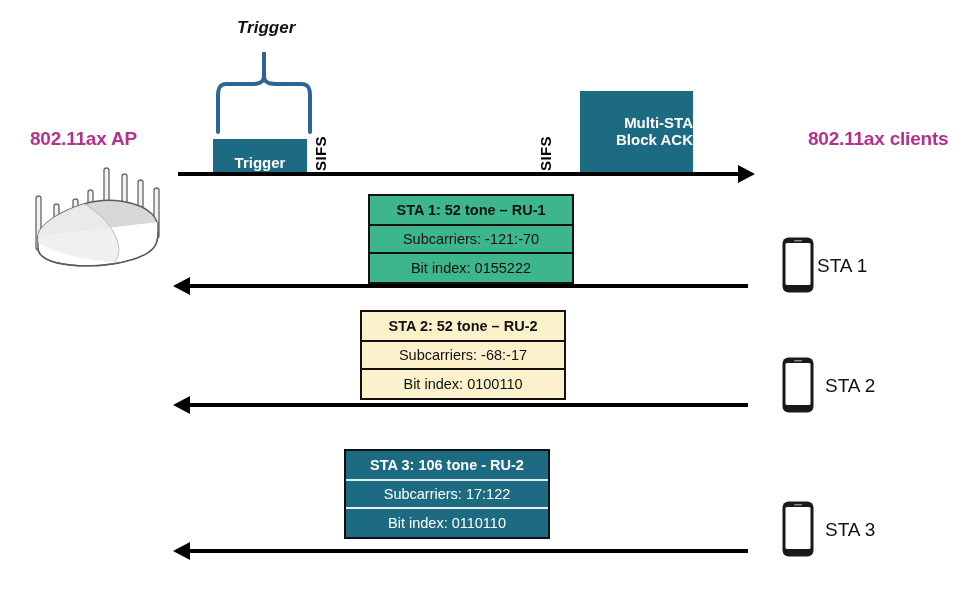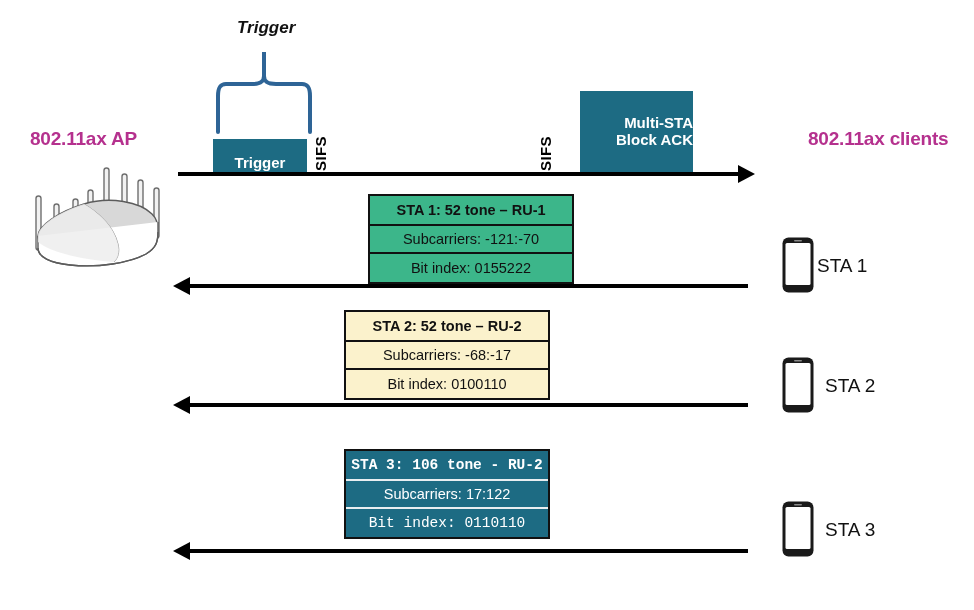--- a/index.html
+++ b/index.html
@@ -61,21 +61,21 @@
     font-size:14.5px;text-align:center;white-space:nowrap;
   }
   .rurow.head{font-weight:700;}
 
   .green .rurow{background:#3cb68a;color:#111;border-bottom:2px solid #111;}
   .green .rurow:last-child{border-bottom:none;}
   .cream .rurow{background:#fbf2cc;color:#111;border-bottom:2px solid #111;}
   .cream .rurow:last-child{border-bottom:none;}
   .teal{border-color:#111;}
   .teal .rurow{background:#1d6b83;color:#fff;border-bottom:2px solid #e8eef1;}
-  .teal .rurow:last-child{border-bottom:none;font-family:Liberation Mono, monospace;}
+  .teal .rurow:last-child{border-bottom:none;}
 
   
   .sta-label{
     position:absolute;font-size:19px;font-weight:400;color:#111;white-space:nowrap;
   }
 </style>
 </head>
 <body>
 
 <div id="stage">
@@ -147,40 +147,40 @@
   <div class="abs" style="left:781px;top:236px;width:34px;height:58px;">
     <svg width="34" height="58" viewBox="0 0 34 58">
       <rect x="1.5" y="1.5" width="31" height="55" rx="6" ry="6" fill="#1a1a1a"></rect>
       <rect x="4.5" y="7" width="25" height="42" rx="1.5" ry="1.5" fill="#ffffff"></rect>
       <rect x="13" y="4" width="8" height="1.6" rx="0.8" fill="#8a8a8a"></rect>
       <path d="M13 49 a4 4 0 0 1 8 0 z" fill="#ffffff"></path>
     </svg>
   </div>
   <div class="sta-label" style="left:817px;top:255px;">STA 1</div>
 
-  <div class="rubox cream" style="left:344px;top:310px;width:206px;height:90px;">
+  <div class="rubox cream" style="left:360px;top:310px;width:206px;height:90px;">
     <div class="rurow head" style="height:30px;">STA 2: 52 tone – RU-2</div>
     <div class="rurow" style="height:28px;">Subcarriers: -68:-17</div>
     <div class="rurow" style="height:28px;">Bit index: 0100110</div>
   </div>
   <div class="axis" style="left:190px;top:403px;width:558px;"></div>
   <div class="arrow-l" style="left:173px;top:396px;"></div>
 
   <div class="abs" style="left:781px;top:356px;width:34px;height:58px;">
     <svg width="34" height="58" viewBox="0 0 34 58">
       <rect x="1.5" y="1.5" width="31" height="55" rx="6" ry="6" fill="#1a1a1a"></rect>
       <rect x="4.5" y="7" width="25" height="42" rx="1.5" ry="1.5" fill="#ffffff"></rect>
       <rect x="13" y="4" width="8" height="1.6" rx="0.8" fill="#8a8a8a"></rect>
       <path d="M13 49 a4 4 0 0 1 8 0 z" fill="#ffffff"></path>
     </svg>
   </div>
   <div class="sta-label" style="left:825px;top:375px;">STA 2</div>
 
   <div class="rubox teal" style="left:344px;top:449px;width:206px;height:90px;">
-    <div class="rurow head" style="height:30px;font-family:Liberation Mono, monospace;">STA 3: 106 tone - RU-2</div>
+    <div class="rurow head" style="height:30px;">STA 3: 106 tone - RU-2</div>
     <div class="rurow" style="height:28px;">Subcarriers: 17:122</div>
     <div class="rurow" style="height:28px;">Bit index: 0110110</div>
   </div>
   <div class="axis" style="left:190px;top:549px;width:558px;"></div>
   <div class="arrow-l" style="left:173px;top:542px;"></div>
 
   <div class="abs" style="left:781px;top:500px;width:34px;height:58px;">
     <svg width="34" height="58" viewBox="0 0 34 58">
       <rect x="1.5" y="1.5" width="31" height="55" rx="6" ry="6" fill="#1a1a1a"></rect>
       <rect x="4.5" y="7" width="25" height="42" rx="1.5" ry="1.5" fill="#ffffff"></rect>

